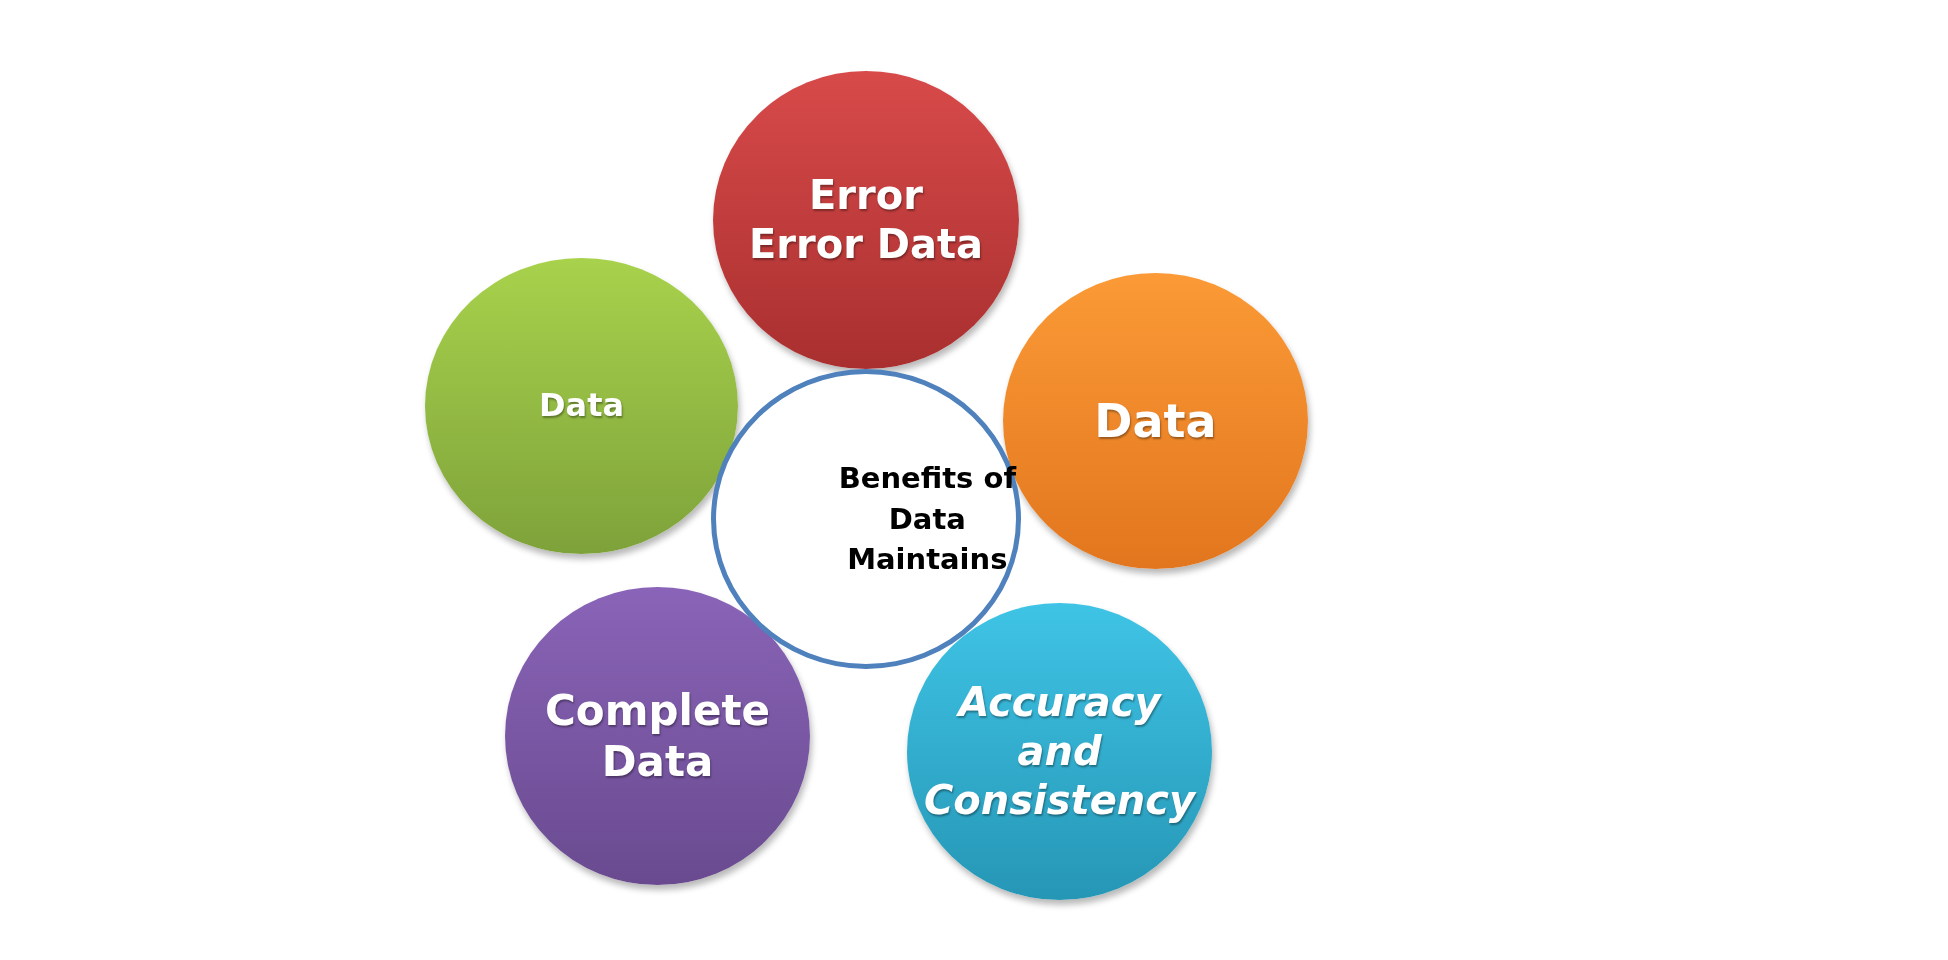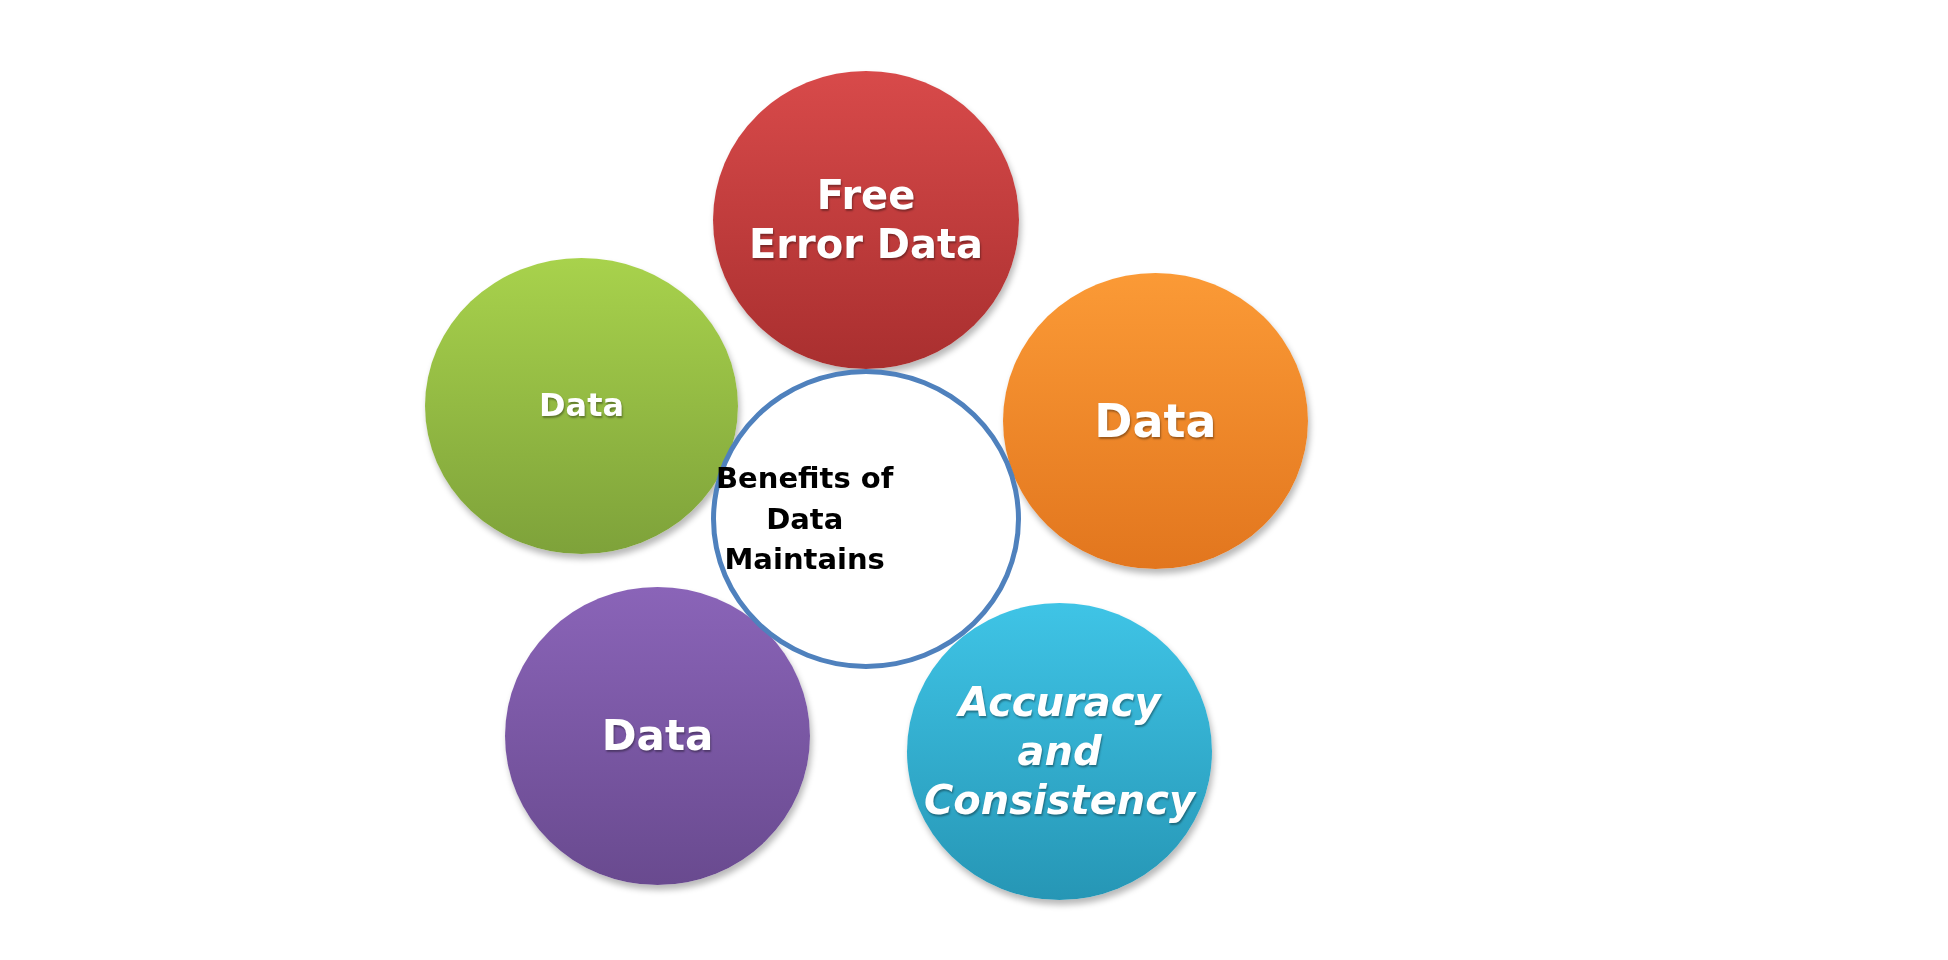--- a/index.html
+++ b/index.html
@@ -7,49 +7,50 @@
   .circle {
     position:absolute; border-radius:50%;
     display:flex; align-items:center; justify-content:center; flex-direction:column;
     text-align:center; color:#ffffff; font-weight:bold;
     box-shadow: 2px 5px 6px rgba(0,0,0,0.28);
   }
   .circle .label { line-height:1.22; text-shadow: 1px 2px 2px rgba(0,0,0,0.35); }
   .center {
     position:absolute; border-radius:50%; background:#ffffff;
     border:5px solid #4f81bd; box-sizing:border-box;
-    display:flex; align-items:center; justify-content:flex-start; text-align:center;
+    display:flex; align-items:center; justify-content:flex-end; text-align:center;
     color:#000; font-weight:bold;
   }
   .center .label { line-height:1.4; font-size:29px; }
 </style>
 </head>
 <body>
 
 <div class="circle" style="left:425px; top:258px; width:313px; height:296px; background:linear-gradient(#a8d24c,#7ea23a);">
   <div class="label" style="font-size:32px;">
     <div>Data</div>
   </div>
 </div>
 
 <div class="circle" style="left:713px; top:71px; width:306px; height:298px; background:linear-gradient(#d84a4a,#a92f2f);">
   <div class="label" style="font-size:40px;">
-    <div>Free</div>
+    <div>Error</div>
     <div>Error Data</div>
   </div>
 </div>
 
 <div class="circle" style="left:1003px; top:273px; width:305px; height:296px; background:linear-gradient(#fb9a36,#e2761e);">
   <div class="label" style="font-size:46px;">
     <div>Data</div>
   </div>
 </div>
 
 <div class="circle" style="left:505px; top:587px; width:305px; height:298px; background:linear-gradient(#8a64b8,#694a8f);">
   <div class="label" style="font-size:42px;">
+    <div>Complete</div>
     <div>Data</div>
   </div>
 </div>
 
 <div class="circle" style="left:907px; top:603px; width:305px; height:297px; background:linear-gradient(#3fc4e6,#2696b5);font-style:italic;">
   <div class="label" style="font-size:40px;">
     <div>Accuracy</div>
     <div>and</div>
     <div>Consistency</div>
   </div>

